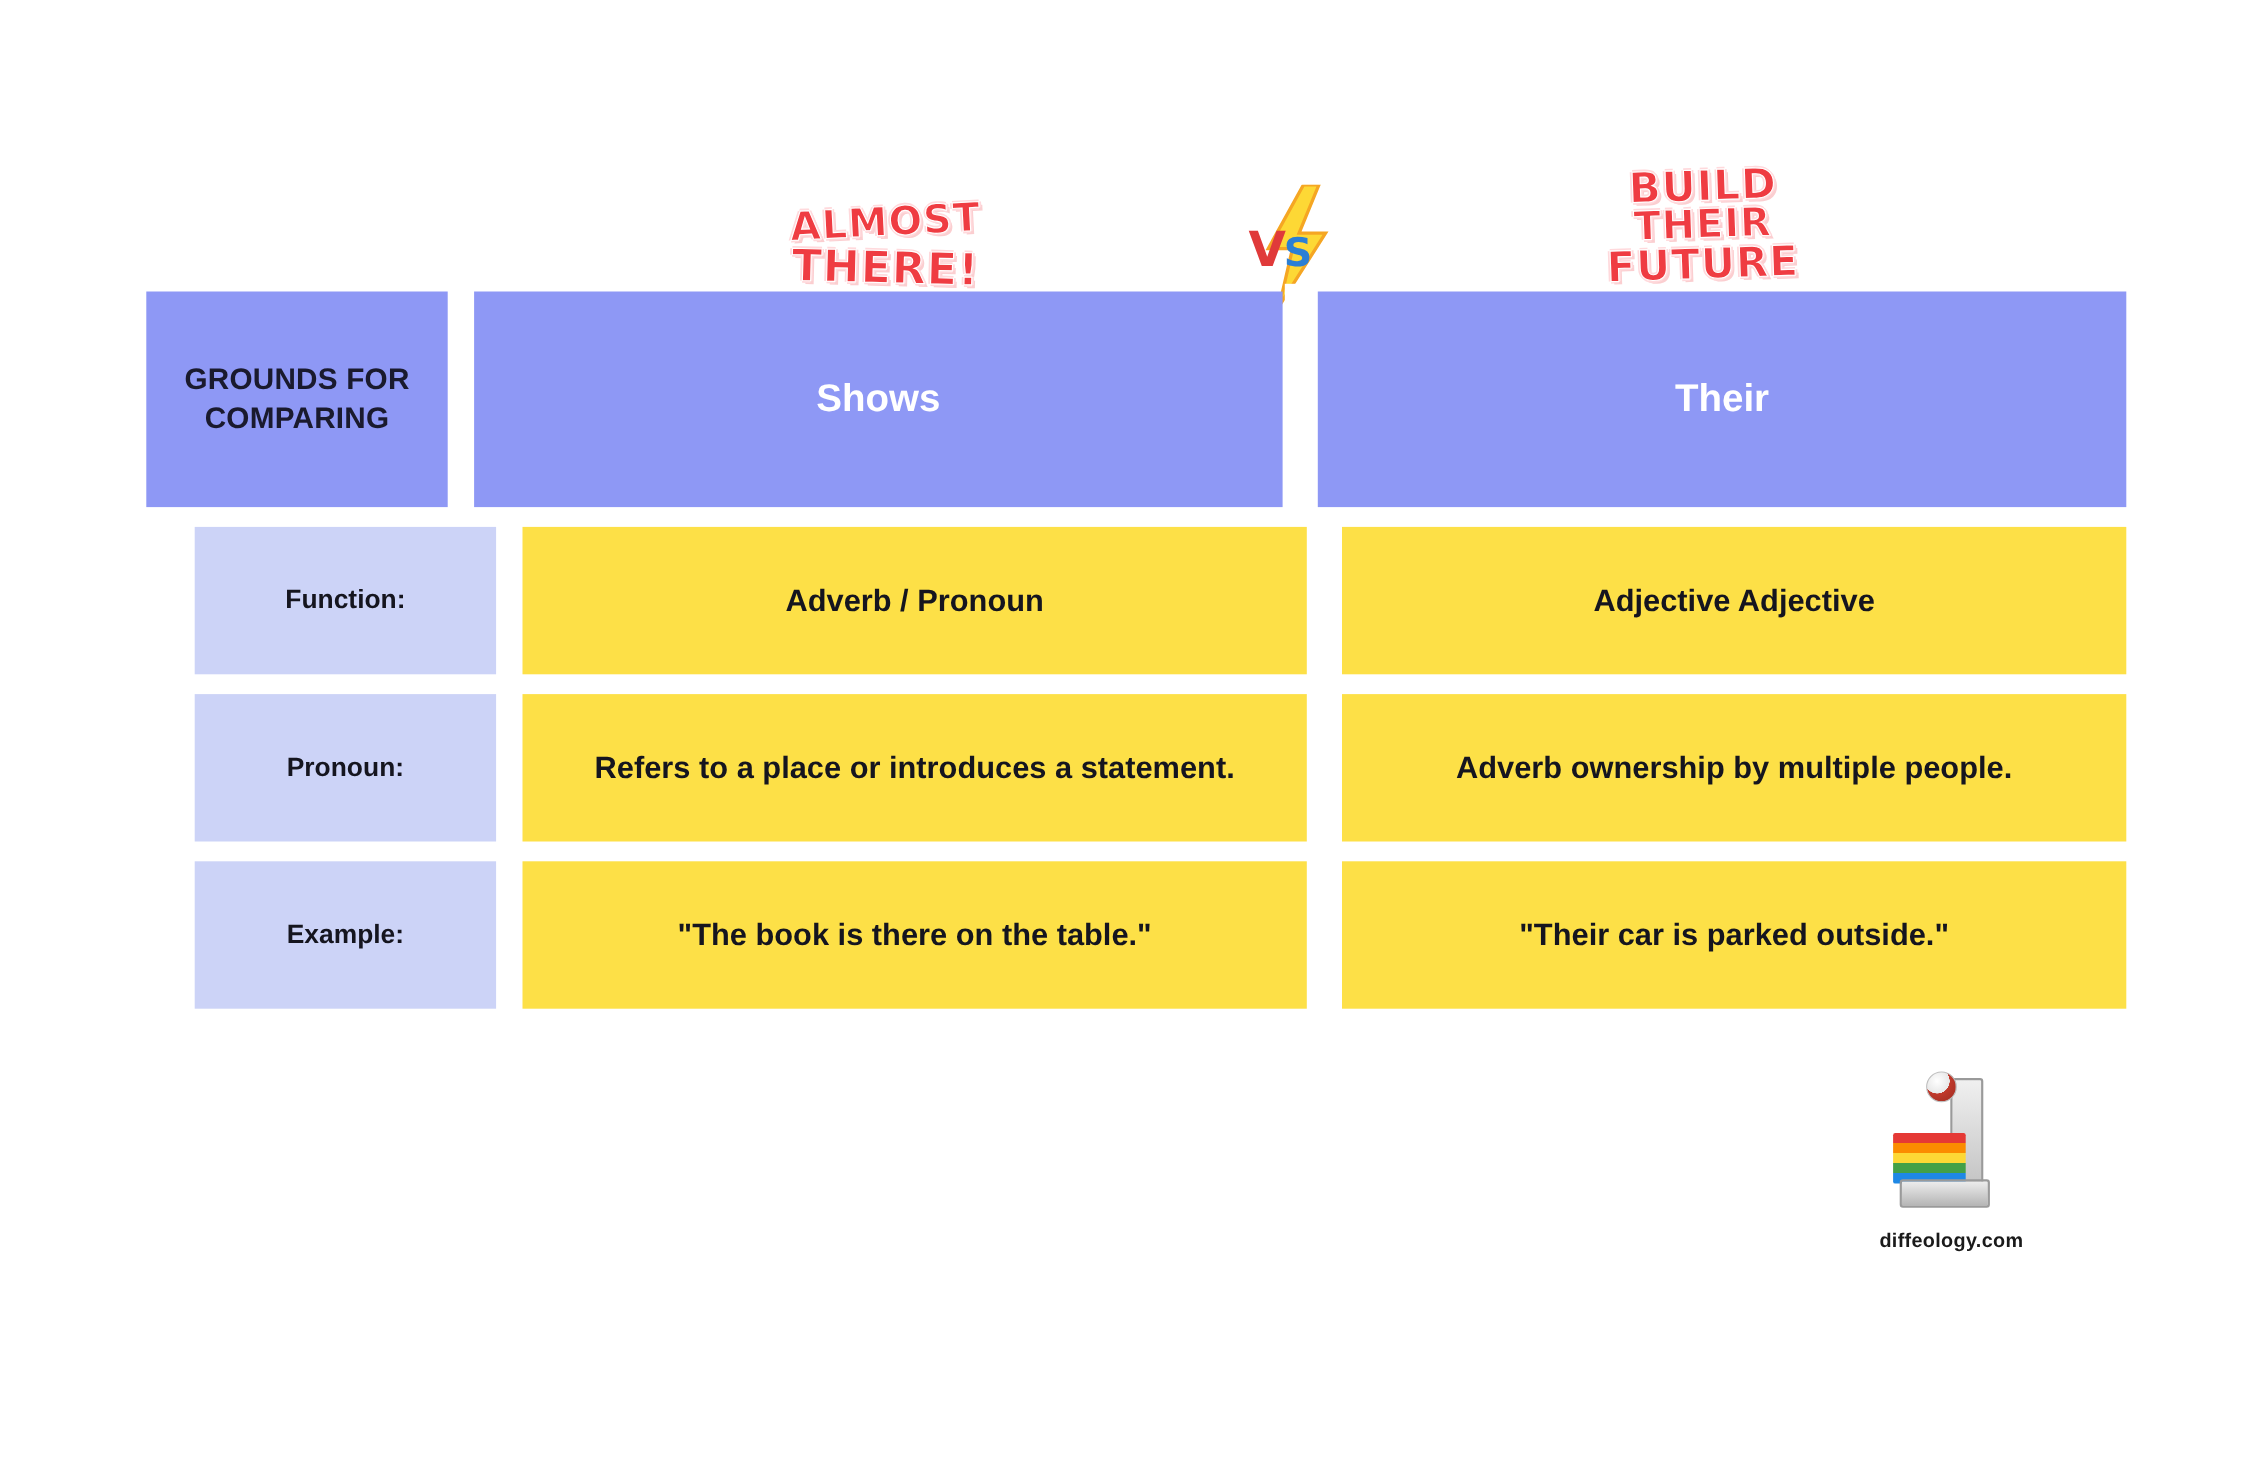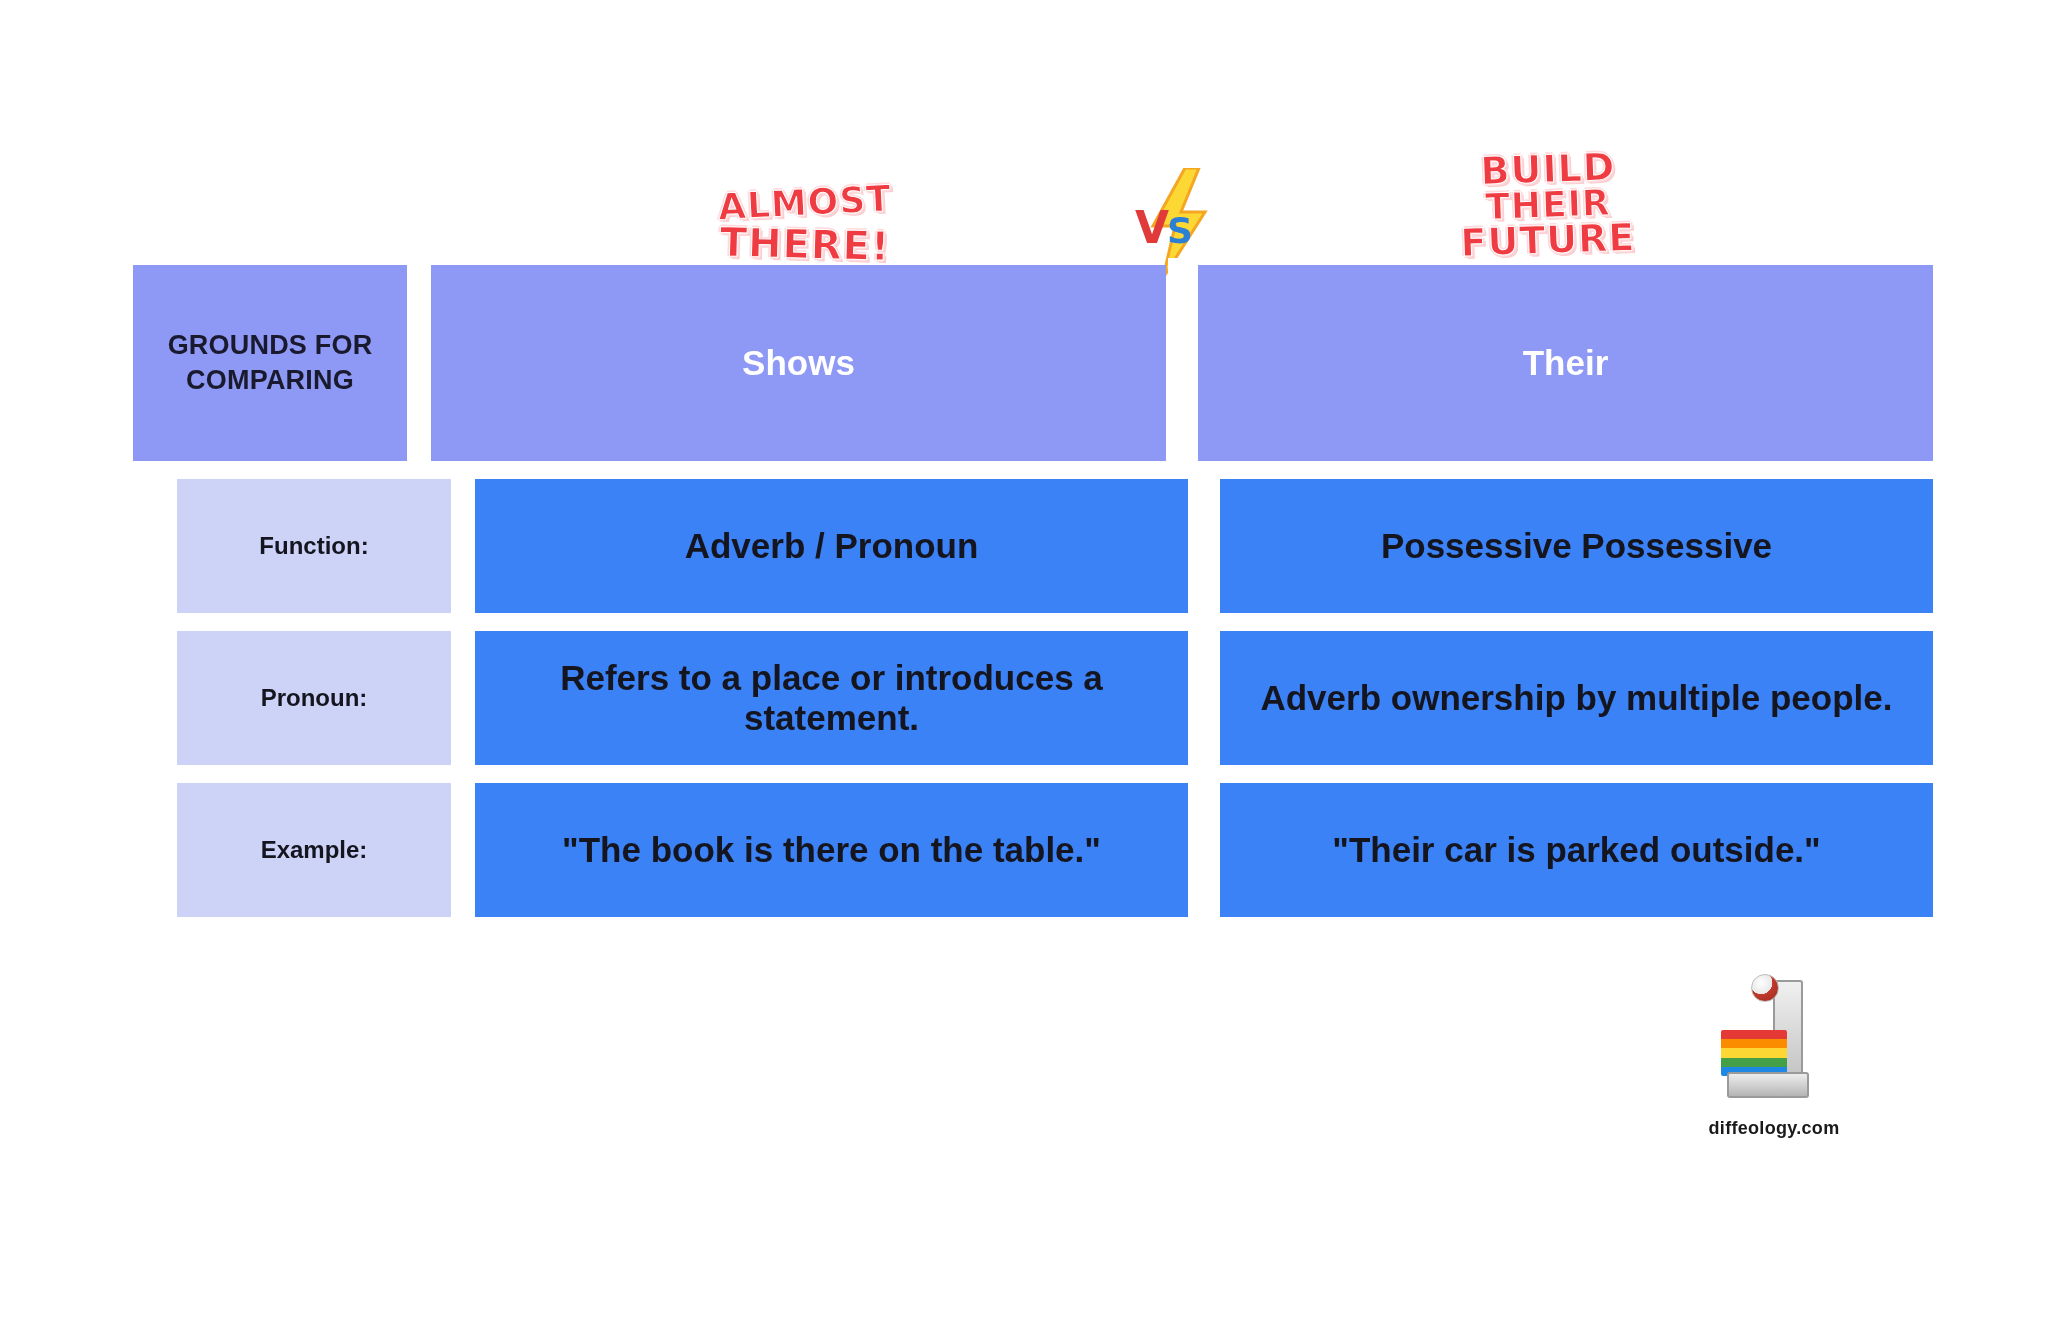--- a/index.html
+++ b/index.html
@@ -80,23 +80,23 @@
 
   
   .row-body { height: 134px; padding-left: 44px; }
   .row-body .cell-label {
     background: #ccd3f7;
     color: #15151f;
     font-size: 24px;
     font-weight: 700;
   }
   .row-body .cell-value {
-    background: #3b82f6;
+    background: #fde047;
     color: #15151f;
-    font-size: 35px;
+    font-size: 28px;
     font-weight: 700;
   }
 
   
   .sticker {
     position: absolute;
     text-align: center;
     pointer-events: none;
   }
   .sticker-left {
@@ -277,21 +277,21 @@
       <div class="cell-value">Shows</div>
       <div class="mid-gap"></div>
       <div class="cell-value">Their</div>
     </div>
 
     <div class="row row-body">
       <div class="cell-label">Function:</div>
       <div class="cell-gap"></div>
       <div class="cell-value">Adverb / Pronoun</div>
       <div class="mid-gap"></div>
-      <div class="cell-value">Possessive Possessive</div>
+      <div class="cell-value">Adjective Adjective</div>
     </div>
 
     <div class="row row-body">
       <div class="cell-label">Pronoun:</div>
       <div class="cell-gap"></div>
       <div class="cell-value">Refers to a place or introduces a statement.</div>
       <div class="mid-gap"></div>
       <div class="cell-value">Adverb ownership by multiple people.</div>
     </div>
 

